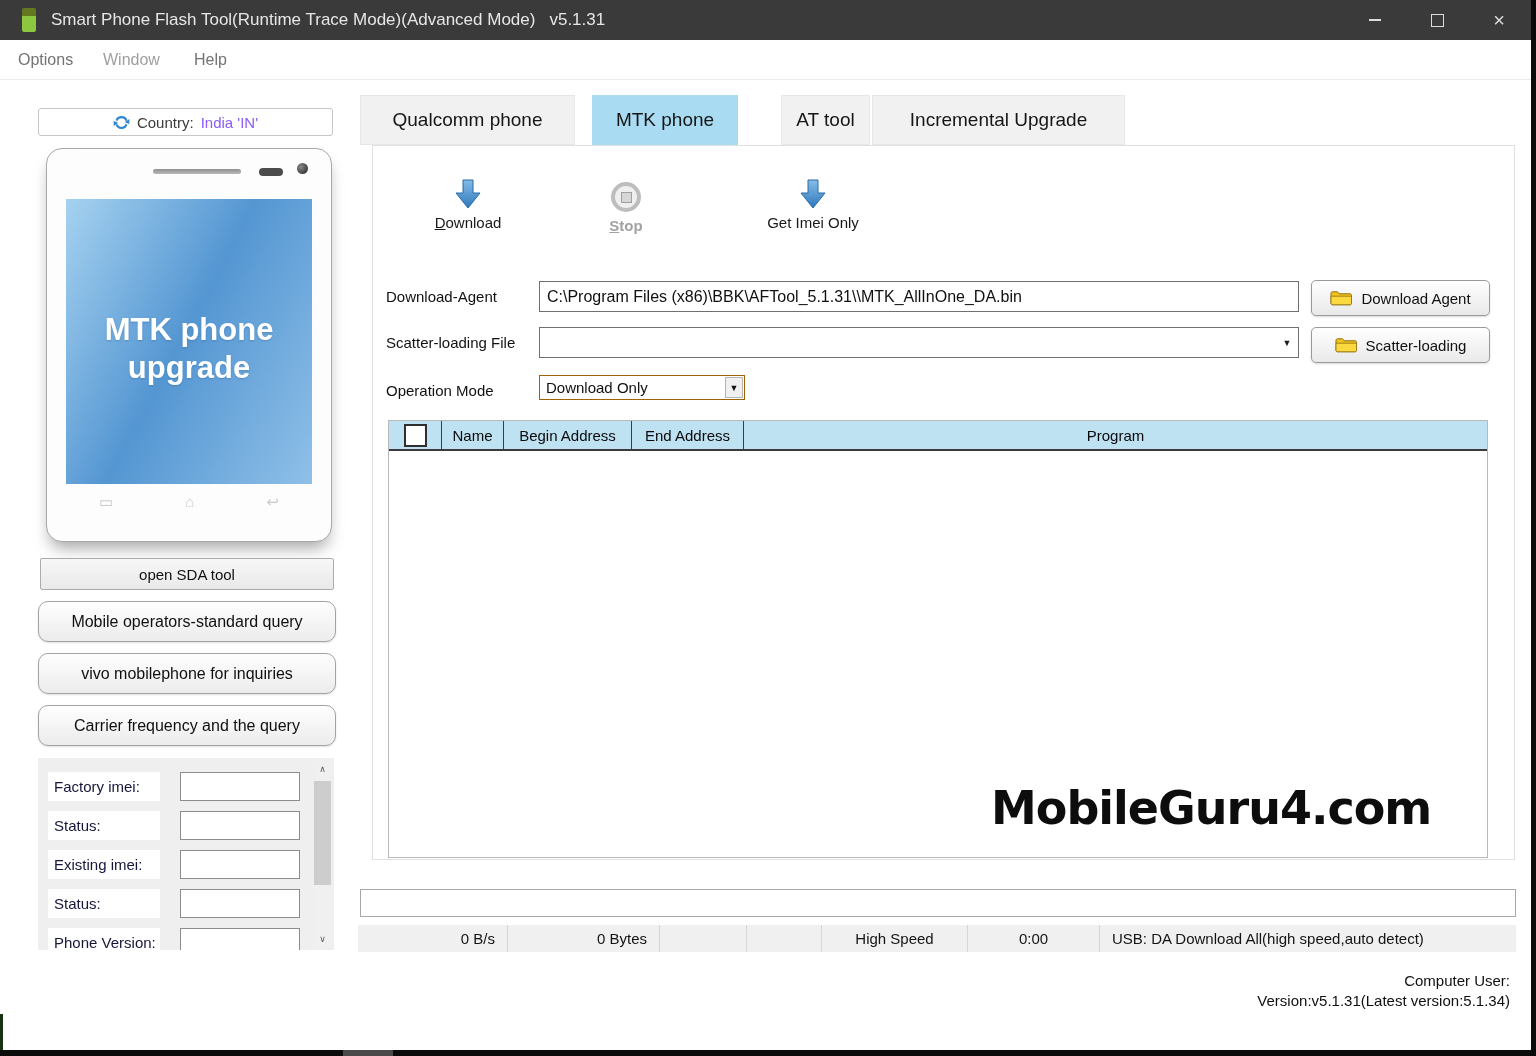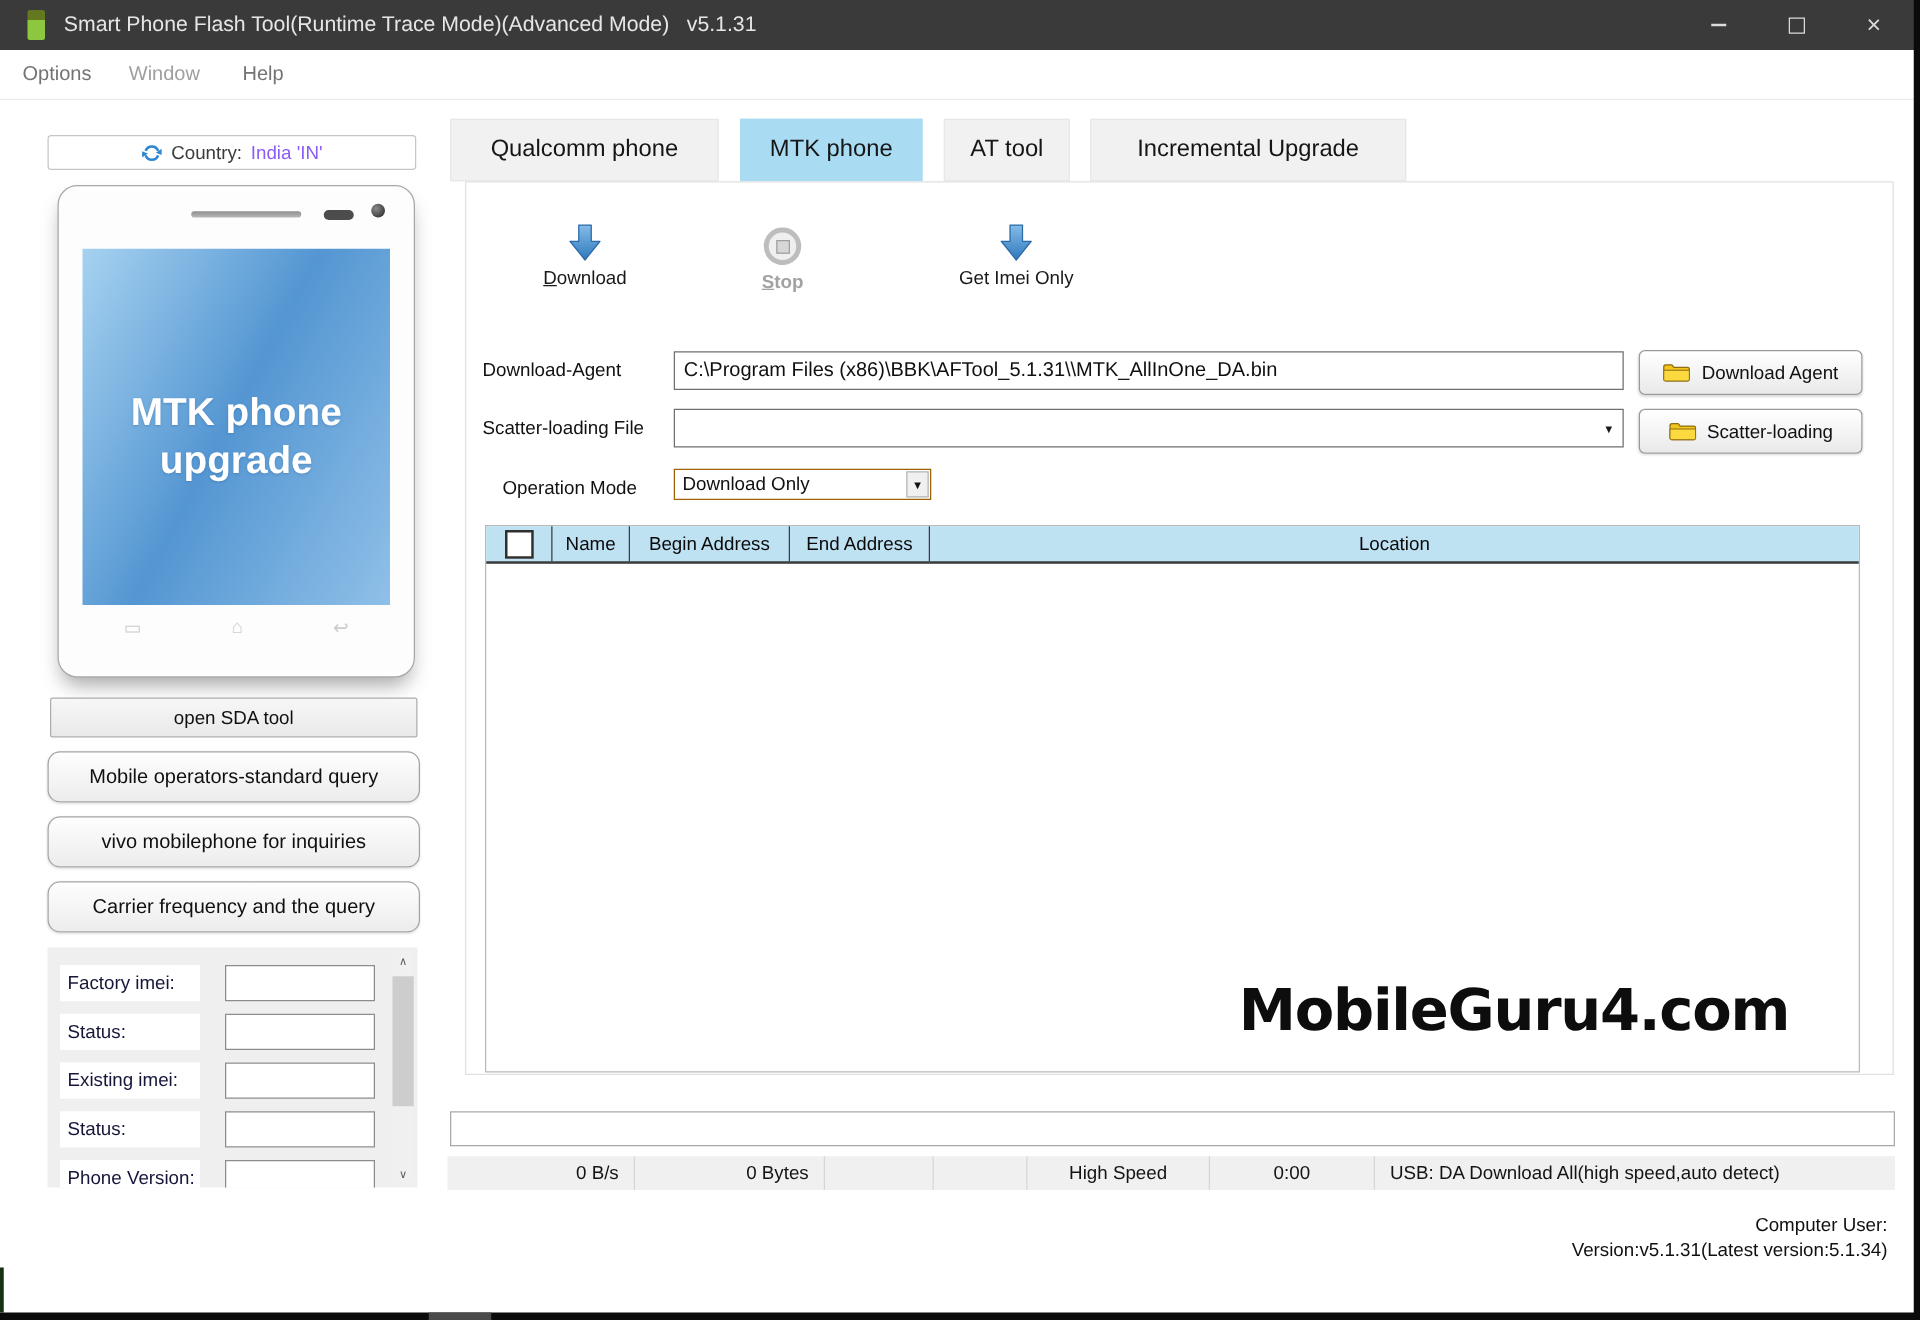--- a/index.html
+++ b/index.html
@@ -66,38 +66,38 @@
   .vscroll{position:absolute;left:276px;top:3px;width:17px;height:186px;background:#f0f0f0;}
   .vs-arrow{position:absolute;left:0;width:17px;height:16px;display:flex;align-items:center;
             justify-content:center;color:#5a5a5a;font-size:9px;}
   .vs-up{top:0;} .vs-down{bottom:0;}
   .vs-thumb{position:absolute;left:0;top:20px;width:17px;height:104px;background:#cdcdcd;}
 
   
   .tab{position:absolute;top:95px;height:50px;display:flex;align-items:center;justify-content:center;
        font-size:19px;color:#161616;background:#f1f1f1;border:1px solid #e7e7e7;box-sizing:border-box;cursor:default;}
   .tab1{left:360px;width:215px;} .tab2{left:592px;width:146px;background:#a9dbf2;border-color:#a9dbf2;}
-  .tab3{left:755px;width:101px;} .tab4{left:872px;width:253px;}
+  .tab3{left:781px;width:89px;} .tab4{left:872px;width:253px;}
 
   .tabpage{position:absolute;left:372px;top:145px;width:1143px;height:715px;background:#fff;
            border:1px solid #e0e0e0;box-sizing:border-box;overflow:hidden;}
 
   
   .tool{position:absolute;top:33px;display:flex;flex-direction:column;align-items:center;}
   .tool-dl{left:50px;width:90px;} .tool-stop{left:210px;width:86px;font-weight:bold;} .tool-imei{left:378px;width:124px;}
   .tool-label{font-size:15px;color:#191919;margin-top:5px;}
   .tool-stop .tool-label{color:#a2a2a2;}
   .u{text-decoration:underline;}
   .stop-ring{width:22px;height:22px;border:4px solid #bdbdbd;border-radius:50%;background:#efefef;
              display:flex;align-items:center;justify-content:center;margin-top:3px;}
   .stop-sq{width:9px;height:9px;background:#d6d6d6;border:1px solid #9f9f9f;}
 
   
   .flabel{position:absolute;font-size:15px;color:#111;}
-  .fl1{left:13px;top:142px;} .fl2{left:13px;top:188px;} .fl3{left:13px;top:236px;margin-left:16px;}
+  .fl1{left:13px;top:142px;} .fl2{left:13px;top:188px;} .fl3{left:13px;top:236px;}
   .finput{position:absolute;left:166px;top:135px;width:760px;height:31px;border:1px solid #6f6f6f;
           background:#fff;font-size:16px;padding:0 7px;box-sizing:border-box;font-family:inherit;color:#101010;}
   .fcombo{position:absolute;left:166px;top:181px;width:760px;height:31px;border:1px solid #6f6f6f;
           background:#fff;box-sizing:border-box;}
   .combo-arrow{position:absolute;right:3px;top:3px;bottom:3px;width:16px;display:flex;align-items:center;
                justify-content:center;font-size:9px;color:#1a1a1a;}
   .fdrop{position:absolute;left:166px;top:229px;width:206px;height:25px;border:1px solid #a16207;
          background:#fff;font-size:15px;display:flex;align-items:center;padding-left:6px;
          box-sizing:border-box;color:#101010;}
   .drop-btn{position:absolute;right:1px;top:1px;width:18px;height:21px;background:#f0f0f0;
@@ -297,21 +297,21 @@
     </div>
 
     <div class="dtable">
       <div class="thead">
         <div class="th th-check">
           <div class="chk"></div>
         </div>
         <div class="th th-name">Name</div>
         <div class="th th-begin">Begin Address</div>
         <div class="th th-end">End Address</div>
-        <div class="th th-loc">Location</div>
+        <div class="th th-loc">Program</div>
       </div>
     </div>
 
     <div class="watermark">MobileGuru4.com</div>
   </div>
 
   <div class="progress"></div>
 
   <div class="statusbar">
     <div class="sb sb1">0 B/s</div>

